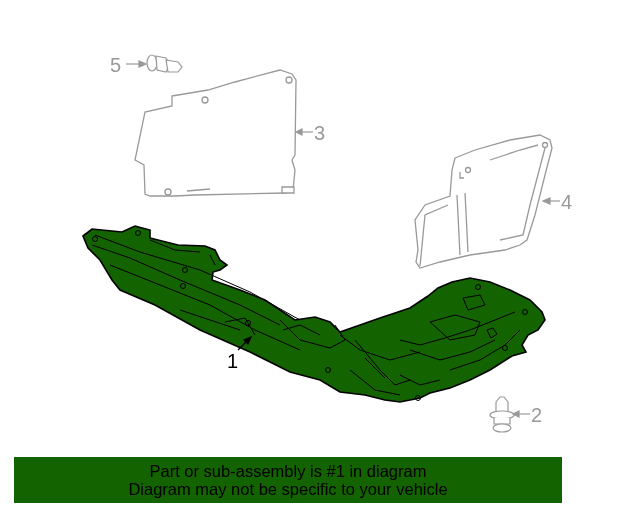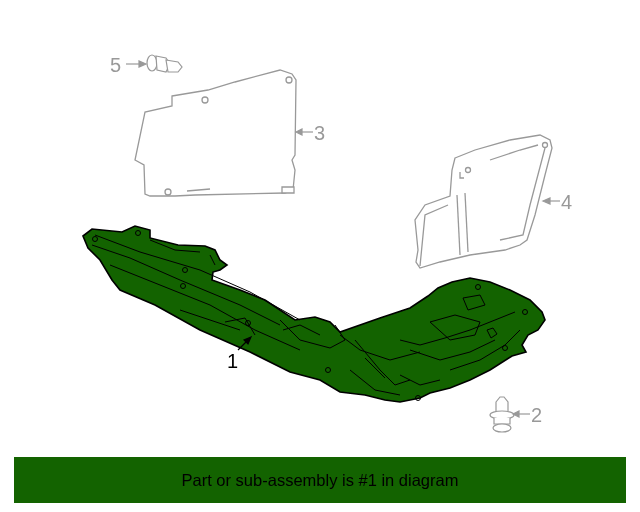--- a/index.html
+++ b/index.html
@@ -1,20 +1,20 @@
 <!DOCTYPE html>
 <html><head>
   <meta charset="utf-8">
   <style>
     html, body { margin: 0; padding: 0; background: #ffffff; }
     body { width: 640px; height: 512px; position: relative; overflow: hidden; font-family: "Liberation Sans", sans-serif; }
     .diagram { position: absolute; left: 0; top: 0; width: 640px; height: 512px; }
     .callout { position: absolute; font-size: 20px; color: #999999; line-height: 1; }
     .callout.dark { color: #000000; }
-    .banner { position: absolute; left: 14px; top: 457px; width: 612px; height: 46px; background: #136300; display: flex; flex-direction: column; align-items: center; justify-content: center; }
+    .banner { position: absolute; left: 14px; top: 457px; width: 548px; height: 46px; background: #136300; display: flex; flex-direction: column; align-items: center; justify-content: center; }
     .banner-line { font-size: 16.5px; color: #000000; line-height: 18px; white-space: nowrap; }
   </style>
 </head>
 <body>
 
 <svg class="diagram" viewBox="0 0 640 512" xmlns="http://www.w3.org/2000/svg">
 
   <g fill="#ffffff" stroke="#999999" stroke-width="1.2">
     <ellipse cx="152" cy="63" rx="5" ry="8"></ellipse>
     <path d="M156 56 L166 58 L170 64 L166 72 L157 70 Z"></path>
@@ -113,13 +113,14 @@
 </svg>
 
 <div class="callout" style="left:110px;top:55px;">5</div>
 <div class="callout" style="left:314px;top:123px;">3</div>
 <div class="callout" style="left:561px;top:192px;">4</div>
 <div class="callout dark" style="left:227px;top:351px;">1</div>
 <div class="callout" style="left:531px;top:405px;">2</div>
 
 <div class="banner">
   <div class="banner-line">Part or sub-assembly is #1 in diagram</div>
+  <div class="banner-line">Diagram may not be specific to your vehicle</div>
 </div>
 
 </body></html>

